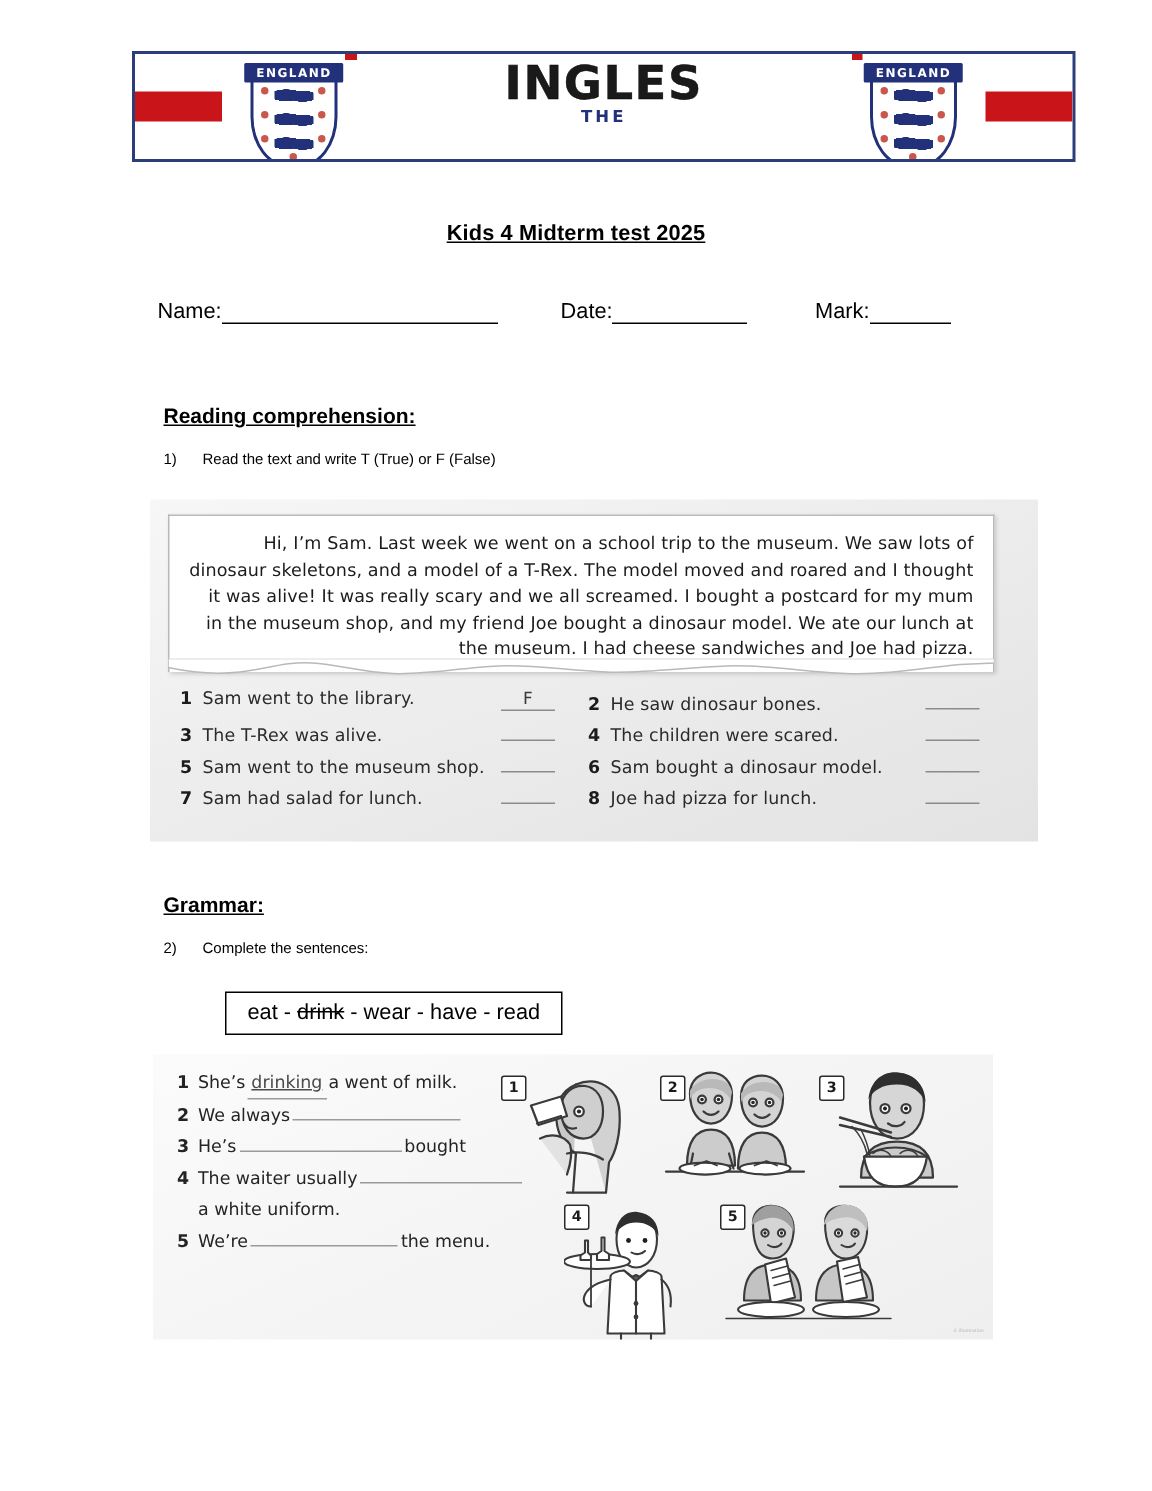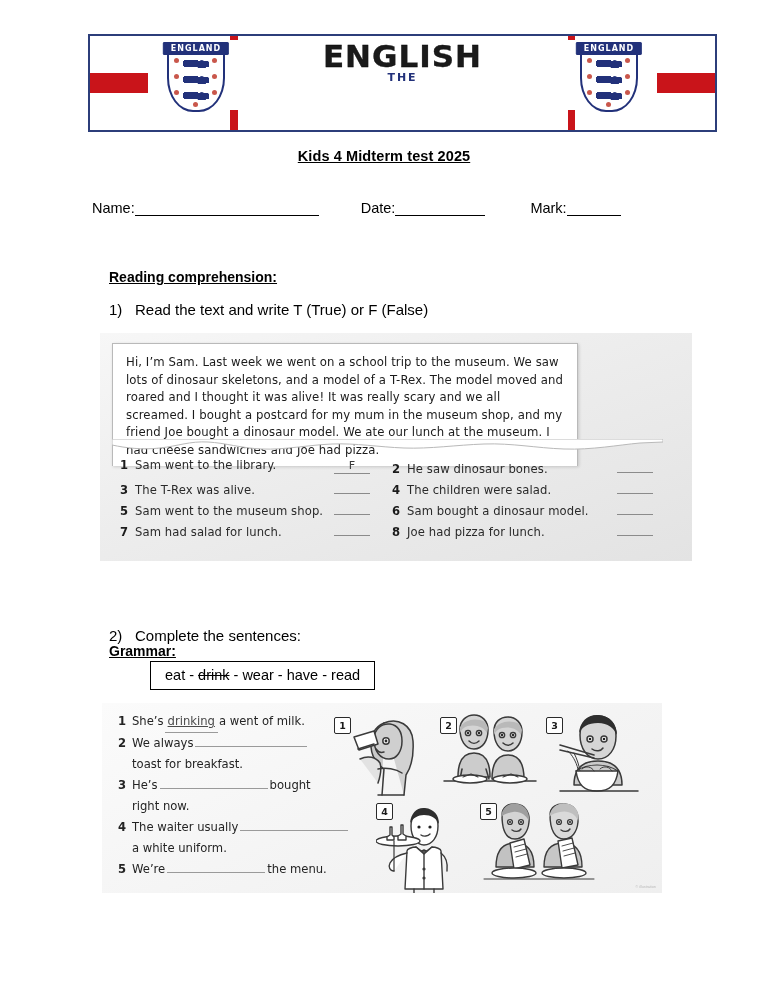--- a/index.html
+++ b/index.html
@@ -16,21 +16,21 @@
     color: #000000;
     overflow: hidden;
   }
 
   
   .banner {
     position: absolute;
     left: 88px;
     top: 34px;
     width: 629px;
-    height: 98px;
+    height: 74px;
     border: 2px solid #2c3e7a;
     background: #ffffff;
     box-sizing: border-box;
     overflow: hidden;
   }
   .banner-cross-h {
     position: absolute;
     left: 0;
     top: 50%;
     transform: translateY(-50%);
@@ -160,21 +160,21 @@
     text-align: center;
     font-size: 14.5px;
     font-weight: bold;
     text-decoration: underline;
     letter-spacing: 0.1px;
   }
 
   
   .name-row {
     position: absolute;
-    left: 92px;
+    left: 105px;
     top: 200px;
     font-size: 14.5px;
     white-space: nowrap;
   }
   .fld { display: inline-block; }
   .blank-line {
     display: inline-block;
     border-bottom: 1px solid #000;
     vertical-align: bottom;
     height: 13px;
@@ -187,52 +187,53 @@
 
   
   .sec-heading {
     position: absolute;
     left: 109px;
     font-size: 14px;
     font-weight: bold;
     text-decoration: underline;
   }
   #reading-heading { top: 269px; }
-  #grammar-heading { top: 595px; margin-top: 48px; }
+  #grammar-heading { top: 595px; }
 
   .task-line {
     position: absolute;
     left: 109px;
-    font-size: 15px;
+    font-size: 10px;
   }
   #task1 { top: 301px; }
   #task2 { top: 627px; }
   .task-num { display: inline-block; min-width: 26px; }
 
   
   .reading-block {
     position: absolute;
     left: 100px;
     top: 333px;
     width: 592px;
     height: 228px;
     background: linear-gradient(160deg, #f7f7f7 0%, #ededed 45%, #e3e3e3 100%);
   }
 
   .passage {
     position: absolute;
     left: 12px;
     top: 10px;
-    width: 466px;
+    width: 551px;
     background: #ffffff;
     border: 1px solid #b9b9b9;
     border-bottom: none;
     padding: 10px 13px 6px 13px;
     box-sizing: border-box;
     box-shadow: 1px 1px 3px rgba(0,0,0,.16);
+    text-align: right;
   }
   .passage p {
     margin: 0;
     font-family: "DejaVu Sans", sans-serif;
     font-size: 11.7px;
     line-height: 17.6px;
     color: #1b1b1b;
     letter-spacing: .1px;
   }
   .torn {
@@ -402,21 +403,21 @@
       <div class="rose" style="left:43px;top:6px"></div>
       <div class="rose" style="left:5px;top:22px"></div>
       <div class="rose" style="left:43px;top:22px"></div>
       <div class="rose" style="left:5px;top:38px"></div>
       <div class="rose" style="left:43px;top:38px"></div>
       <div class="rose" style="left:24px;top:50px"></div>
     </div>
   </div>
 
   <div class="banner-center">
-    <div class="ingles-word">ENGLISH</div>
+    <div class="ingles-word">INGLES</div>
     <div class="the-word">THE</div>
   </div>
 
   <div class="crest-wrap right">
     <div class="crest-label">ENGLAND</div>
     <div class="crest-shield">
       <div class="lion l1"></div>
       <div class="lion l2"></div>
       <div class="lion l3"></div>
       <div class="rose" style="left:5px;top:6px"></div>
@@ -465,21 +466,21 @@
       <span class="tf-text">He saw dinosaur bones.</span>
       <span class="tf-answer"></span>
     </div>
     <div class="tf-item">
       <span class="tf-n">3</span>
       <span class="tf-text">The T-Rex was alive.</span>
       <span class="tf-answer"></span>
     </div>
     <div class="tf-item">
       <span class="tf-n">4</span>
-      <span class="tf-text">The children were salad.</span>
+      <span class="tf-text">The children were scared.</span>
       <span class="tf-answer"></span>
     </div>
     <div class="tf-item">
       <span class="tf-n">5</span>
       <span class="tf-text">Sam went to the museum shop.</span>
       <span class="tf-answer"></span>
     </div>
     <div class="tf-item">
       <span class="tf-n">6</span>
       <span class="tf-text">Sam bought a dinosaur model.</span>
@@ -517,29 +518,27 @@
       <span>She’s</span>
       <span class="gfilled">drinking</span>
       <span>a went of milk.</span>
     </div>
 
     <div class="sent">
       <span class="sn">2</span>
       <span>We always</span>
       <span class="gblank w110"></span>
     </div>
-    <div class="sent-cont">toast for breakfast.</div>
 
     <div class="sent">
       <span class="sn">3</span>
       <span>He’s</span>
       <span class="gblank w100"></span>
       <span>bought</span>
     </div>
-    <div class="sent-cont">right now.</div>
 
     <div class="sent">
       <span class="sn">4</span>
       <span>The waiter usually</span>
       <span class="gblank w100"></span>
     </div>
     <div class="sent-cont">a white uniform.</div>
 
     <div class="sent">
       <span class="sn">5</span>

